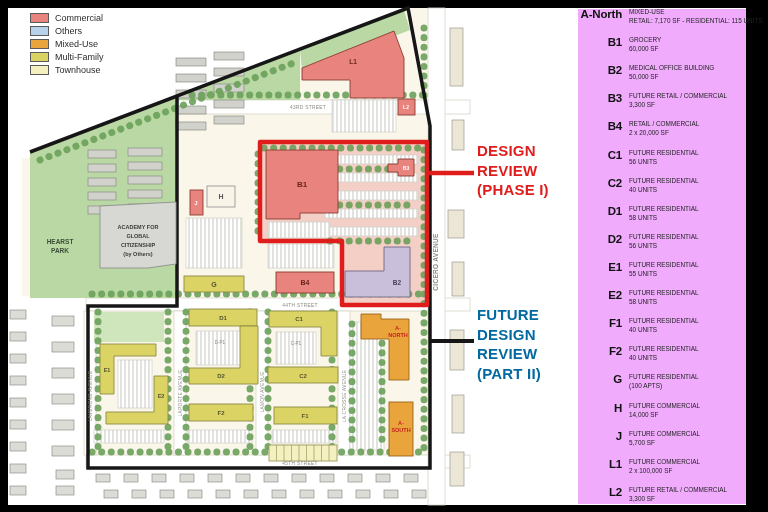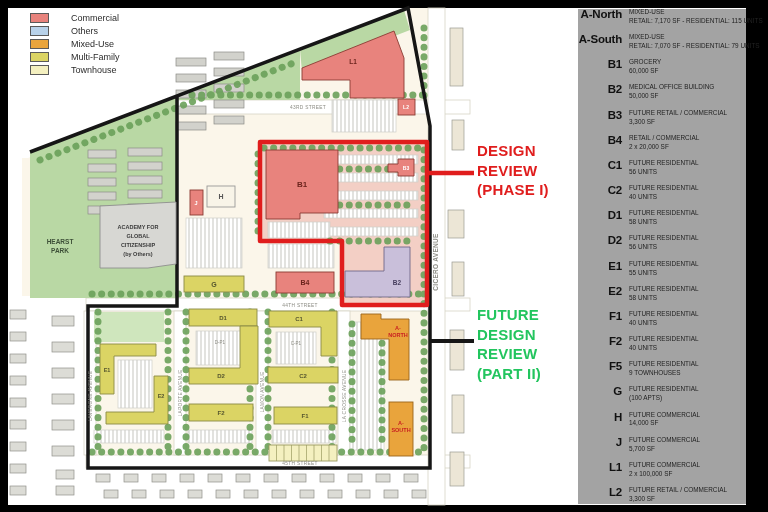--- a/index.html
+++ b/index.html
@@ -2,30 +2,30 @@
 <html><head>
 <meta charset="utf-8">
 <style>
   html,body{margin:0;padding:0}
   body{width:768px;height:512px;background:#000;position:relative;overflow:hidden;
        font-family:"Liberation Sans",sans-serif}
   .stage{position:absolute;inset:0}
   svg{position:absolute;left:0;top:0}
   svg text{font-family:"Liberation Sans",sans-serif}
   #legend{position:absolute;left:30px;top:13px}
-  .lrow{display:flex;align-items:center;gap:22px;margin-bottom:3px}
+  .lrow{display:flex;align-items:center;gap:6px;margin-bottom:3px}
   .sw{width:17px;height:8px;border:1px solid #5a5a5a;display:block;flex:none}
   .llabel{font-size:9px;color:#2b2b2b;line-height:1}
   .ann{position:absolute;font-weight:800;font-size:15px;line-height:1.3;
-       white-space:pre-line;color:#22c55e;letter-spacing:.2px}
+       white-space:pre-line;color:#0369a1;letter-spacing:.2px}
   .ann.red{color:#e01d1d}
   #ann1{left:477px;top:141px}
   #ann2{left:477px;top:305px}
   #schedule{position:absolute;left:578px;top:9px;width:168px;height:495px;
-            display:flex;flex-direction:column;justify-content:space-between;background:#a3a3a3}
+            display:flex;flex-direction:column;justify-content:space-between;background:#f0abfc}
   .srow{display:flex;align-items:flex-start}
   .scode{width:44px;text-align:right;font-weight:bold;font-size:11.5px;color:#111;
          flex:none;line-height:1;letter-spacing:-.2px}
   .sdesc{margin-left:7px;font-size:6.4px;color:#222;line-height:1.4;white-space:nowrap;margin-top:-1px}
 </style>
 </head>
 <body>
 
 <div class="stage">
 
@@ -300,27 +300,20 @@
 
 <div id="schedule">
       <div class="srow">
         <div class="scode">A-North</div>
         <div class="sdesc">
           <div>MIXED-USE</div>
           <div>RETAIL: 7,170 SF  -  RESIDENTIAL: 115 UNITS</div>
         </div>
       </div>
       <div class="srow">
-        <div class="scode">A-South</div>
-        <div class="sdesc">
-          <div>MIXED-USE</div>
-          <div>RETAIL: 7,070 SF  -  RESIDENTIAL: 79 UNITS</div>
-        </div>
-      </div>
-      <div class="srow">
         <div class="scode">B1</div>
         <div class="sdesc">
           <div>GROCERY</div>
           <div>60,000 SF</div>
         </div>
       </div>
       <div class="srow">
         <div class="scode">B2</div>
         <div class="sdesc">
           <div>MEDICAL OFFICE BUILDING</div>
@@ -391,27 +384,20 @@
         </div>
       </div>
       <div class="srow">
         <div class="scode">F2</div>
         <div class="sdesc">
           <div>FUTURE RESIDENTIAL</div>
           <div>40 UNITS</div>
         </div>
       </div>
       <div class="srow">
-        <div class="scode">F5</div>
-        <div class="sdesc">
-          <div>FUTURE RESIDENTIAL</div>
-          <div>9 TOWNHOUSES</div>
-        </div>
-      </div>
-      <div class="srow">
         <div class="scode">G</div>
         <div class="sdesc">
           <div>FUTURE RESIDENTIAL</div>
           <div>(100 APTS)</div>
         </div>
       </div>
       <div class="srow">
         <div class="scode">H</div>
         <div class="sdesc">
           <div>FUTURE COMMERCIAL</div>

